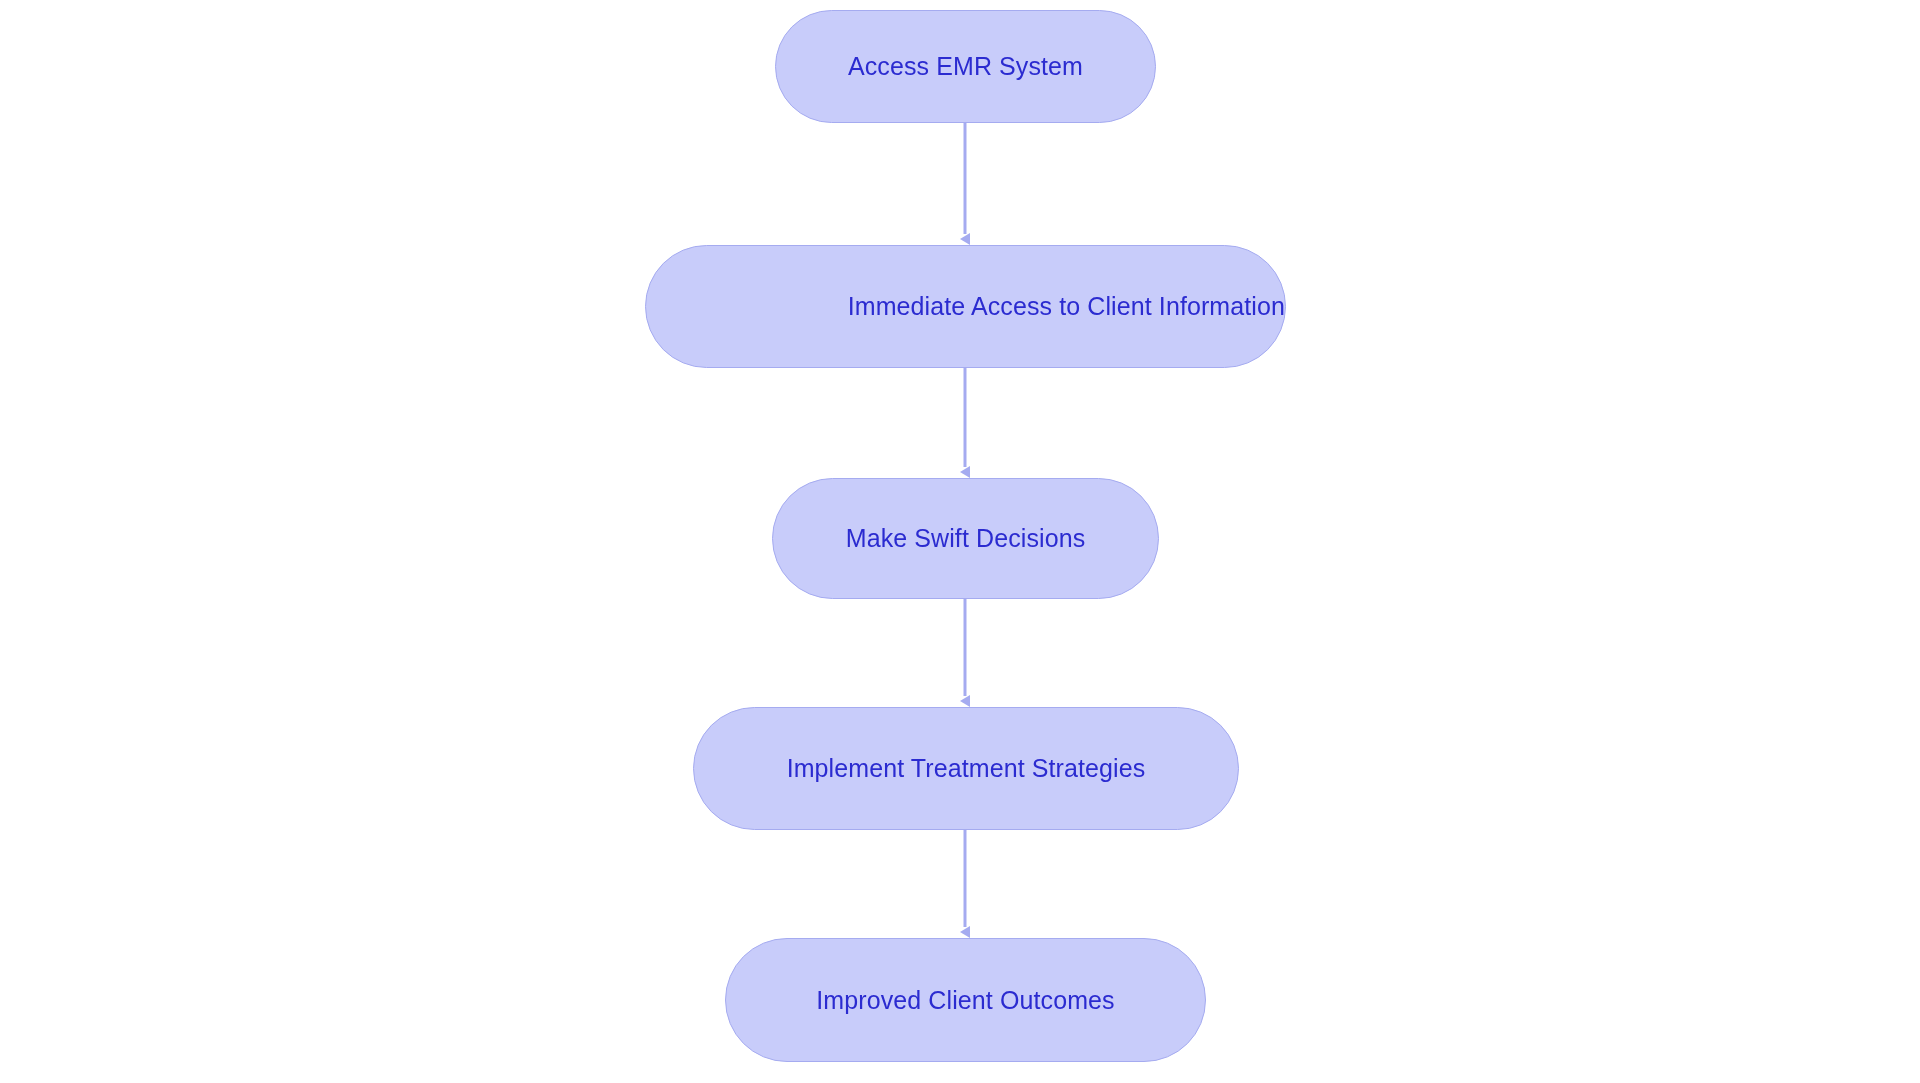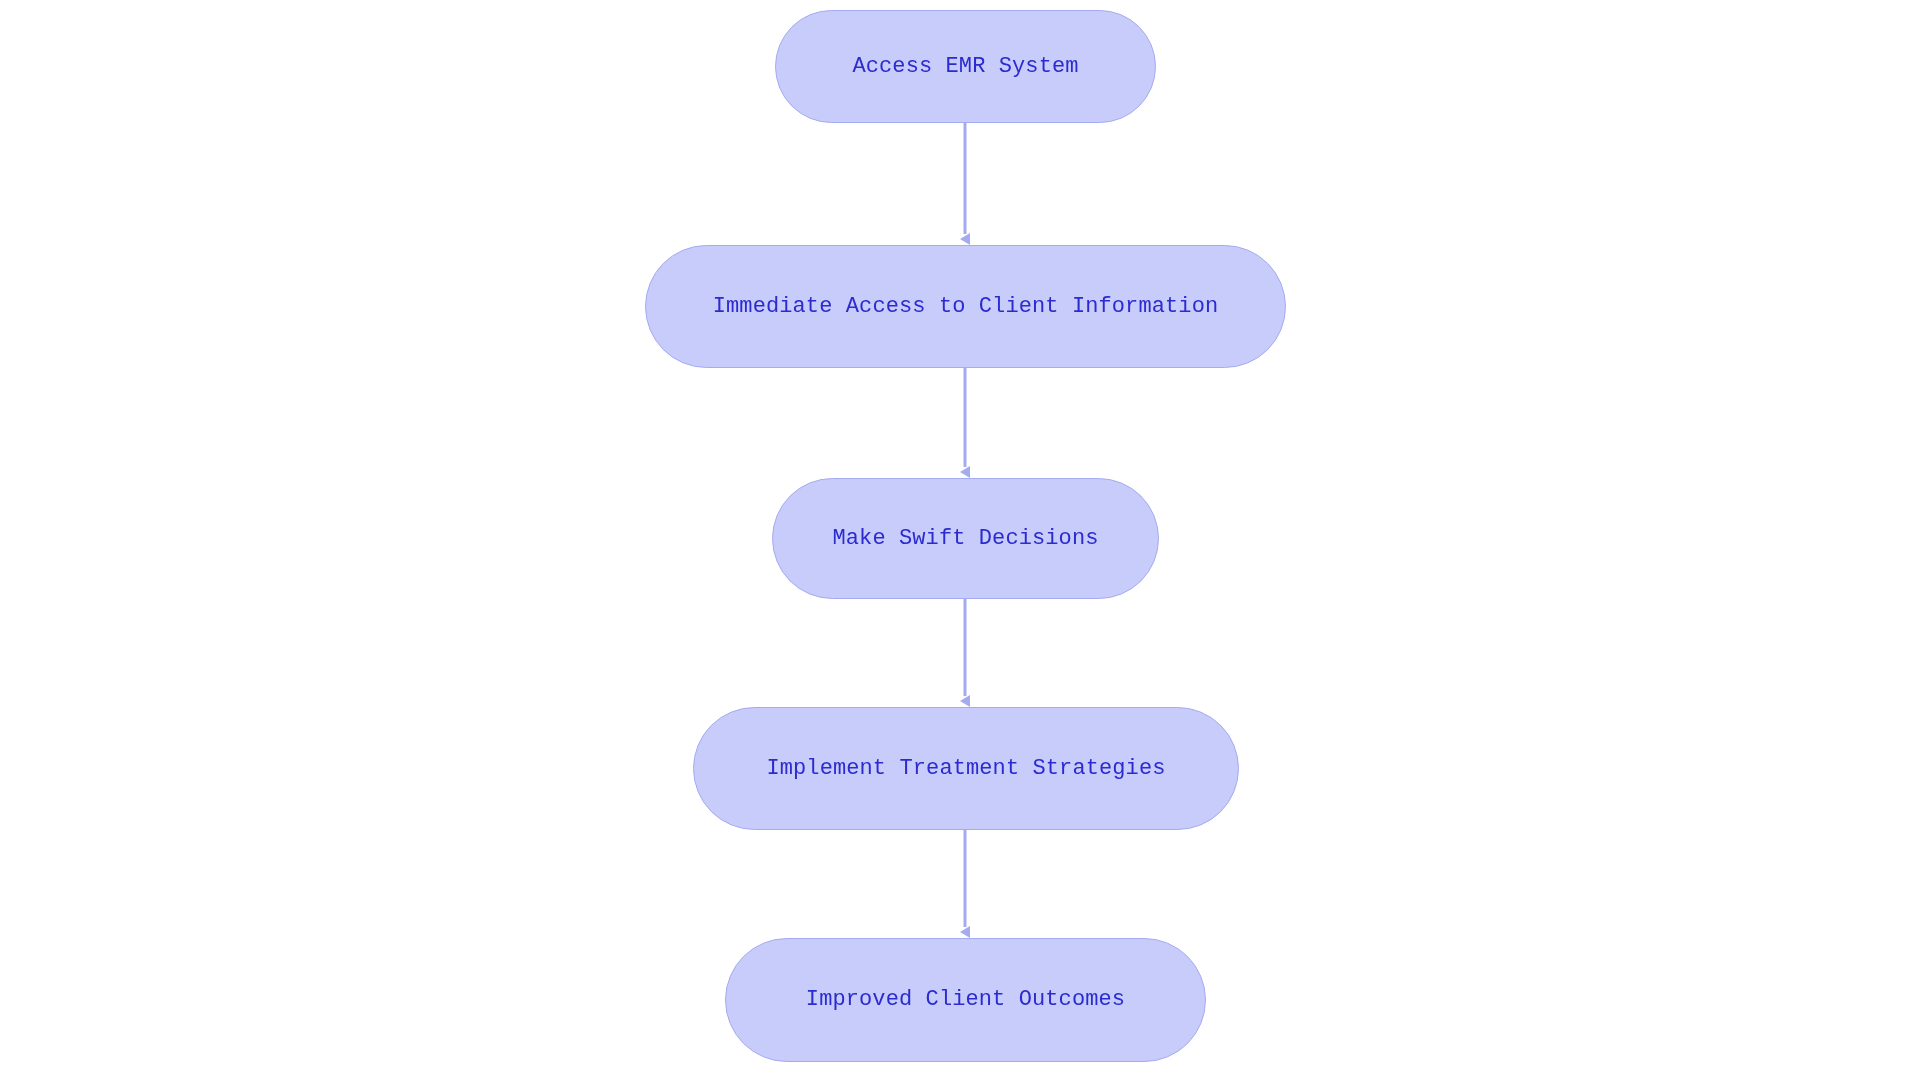--- a/index.html
+++ b/index.html
@@ -48,32 +48,32 @@
     align-items: center;
     justify-content: center;
     background: #c8ccfa;
     border: 1.5px solid #a5abf0;
     border-radius: 9999px;
     
   }
 
   .flow-node-label {
     color: #2b2bd0;
-    font-family: Liberation Mono, monospace;
-    font-size: 22px;
+    font-family: Liberation Sans, sans-serif;
+    font-size: 25px;
     font-weight: 400;
     line-height: 1;
     letter-spacing: 0.1px;
     white-space: nowrap;
     user-select: none;
   }
 
   
   #node-access-emr-system   { left: 775px;  top: 10px;   width: 381px; height: 113px; }
-  #node-immediate-access    { left: 645px;  top: 245px;  width: 641px; height: 123px; }
+  #node-immediate-access    { left: 645px;  top: 245px;  width: 641px; height: 123px; justify-content: flex-end; }
   #node-make-swift-decisions{ left: 772px;  top: 478px;  width: 387px; height: 121px; }
   #node-implement-treatment { left: 693px;  top: 707px;  width: 546px; height: 123px; }
   #node-improved-outcomes   { left: 725px;  top: 938px;  width: 481px; height: 124px; }
 </style>
 </head>
 <body>
 
 <div id="flowchart-canvas">
 
   <svg id="connector-layer" viewBox="0 0 1920 1083" width="1920" height="1083" xmlns="http://www.w3.org/2000/svg">

